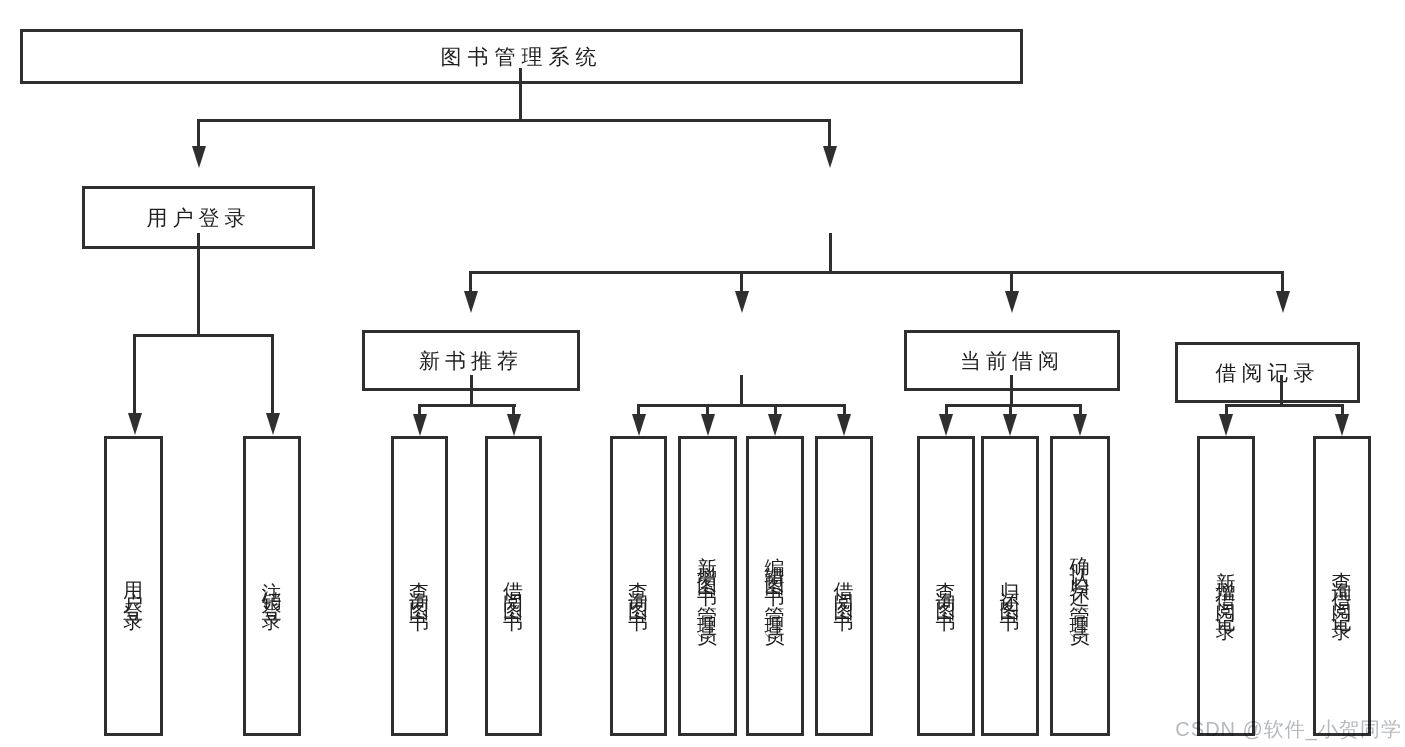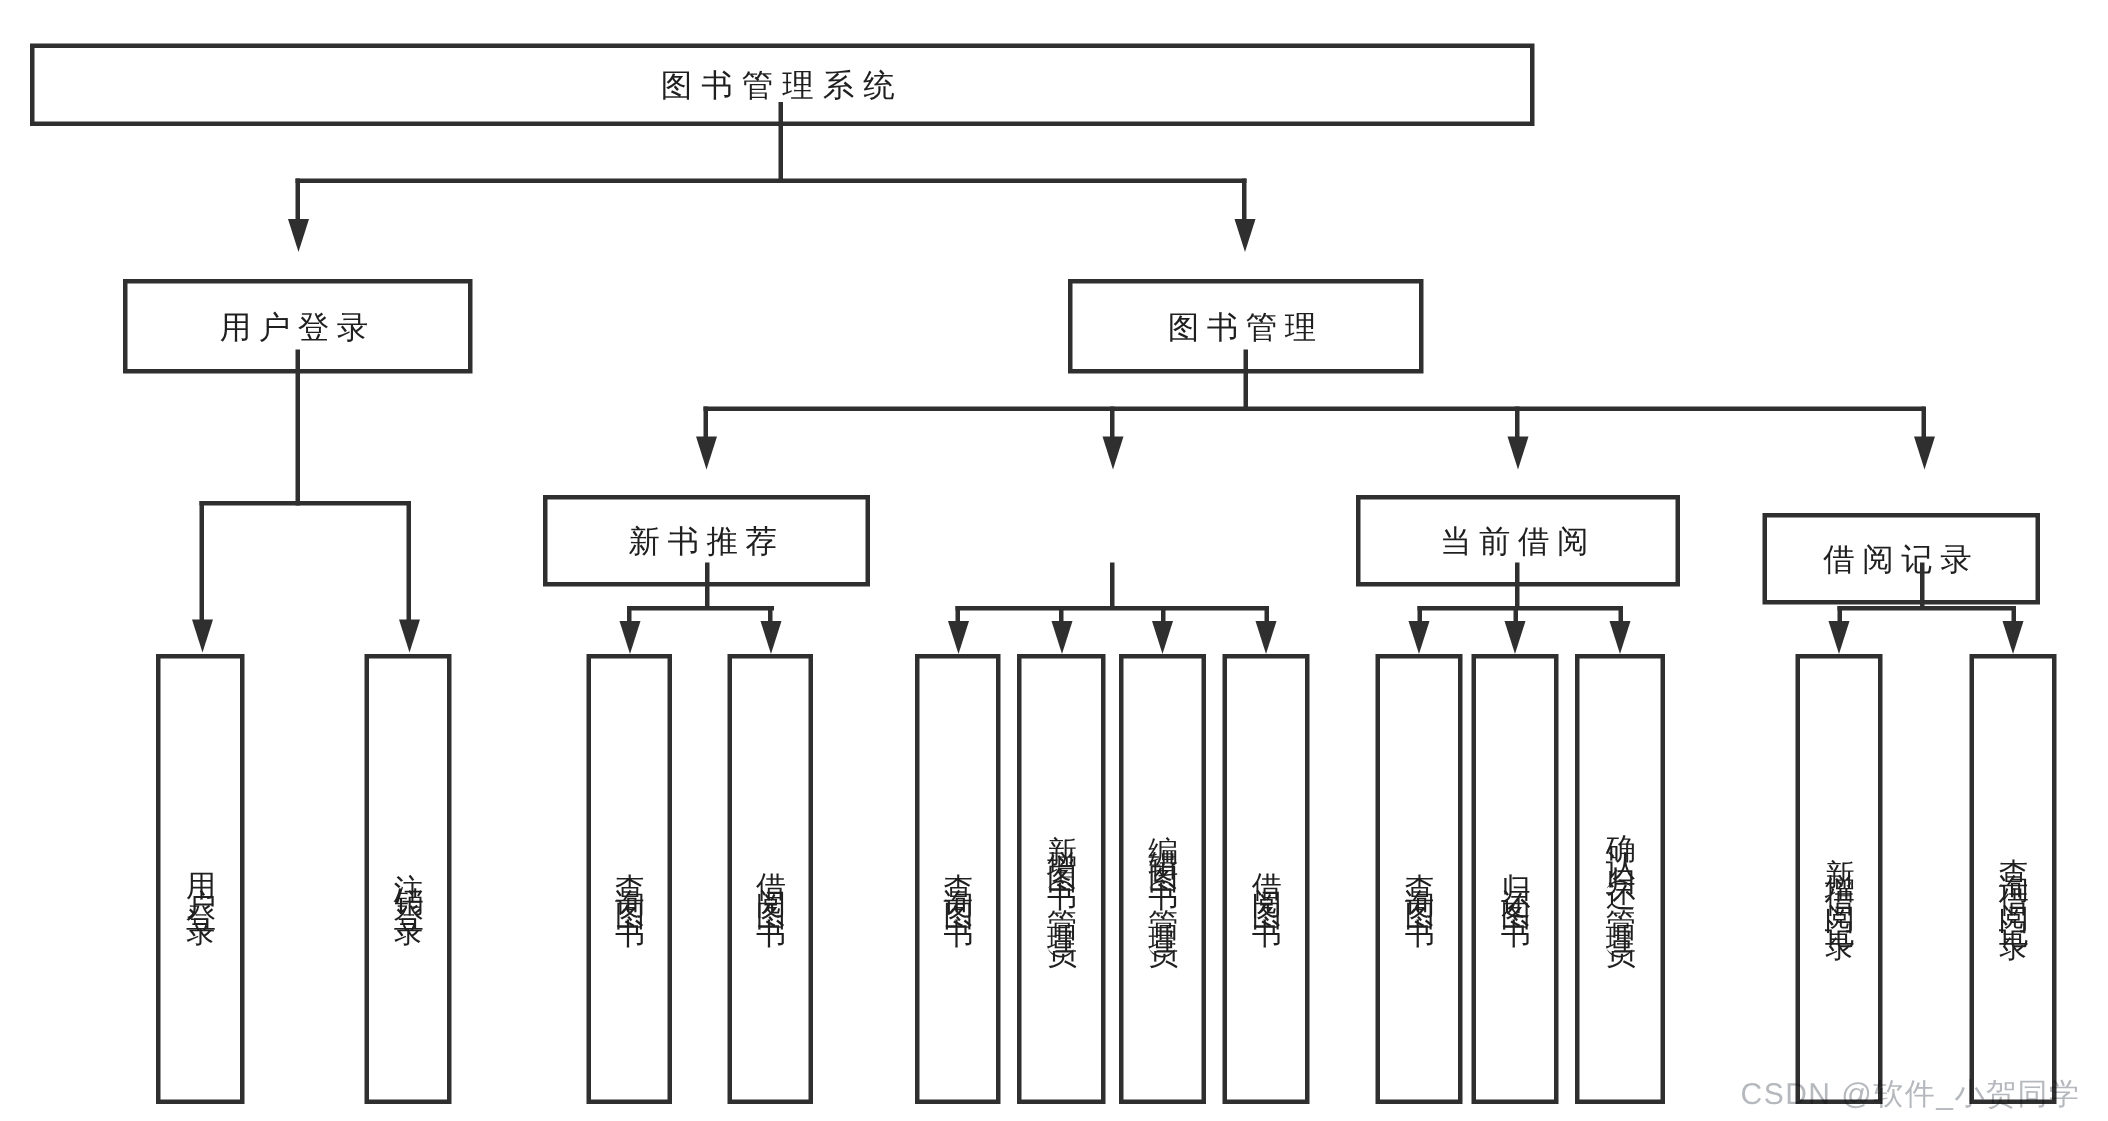--- a/index.html
+++ b/index.html
@@ -64,21 +64,21 @@
     position: absolute;
     width: 0;
     height: 0;
     border-left: 7px solid transparent;
     border-right: 7px solid transparent;
     border-top: 22px solid var(--line, #2f2f2f);
   }
   .watermark {
     position: absolute;
     top: 716px;
-    right: 18px;
+    right: 3px;
     font-size: 20px;
     color: var(--watermark, #b5b9bd);
     letter-spacing: 1px;
     mix-blend-mode: multiply;
     z-index: 10;
     white-space: nowrap;
   }
 </style>
 </head>
 <body>
@@ -88,21 +88,20 @@
   <div class="box root-box" style="left:20px; top:13px; width:1003px; height:55px;">图书管理系统</div>
 
   <div class="vl" style="left:519px; top:68px; height:53px;"></div>
   <div class="hl" style="left:197px; top:119px; width:634px;"></div>
   <div class="vl" style="left:197px; top:119px; height:28px;"></div>
   <div class="ah" style="left:192px; top:146px;"></div>
   <div class="vl" style="left:828px; top:119px; height:28px;"></div>
   <div class="ah" style="left:823px; top:146px;"></div>
 
   <div class="box" style="left:82px; top:170px; width:233px; height:63px;">用户登录</div>
-  <div class="box" style="left:712px; top:170px; width:237px; height:63px;">图书管理</div>
 
   <div class="vl" style="left:197px; top:233px; height:104px;"></div>
   <div class="hl" style="left:133px; top:334px; width:141px;"></div>
   <div class="vl" style="left:133px; top:334px; height:80px;"></div>
   <div class="ah" style="left:128px; top:413px;"></div>
   <div class="vl" style="left:271px; top:334px; height:80px;"></div>
   <div class="ah" style="left:266px; top:413px;"></div>
 
   <div class="vl" style="left:829px; top:233px; height:41px;"></div>
   <div class="hl" style="left:469px; top:271px; width:814px;"></div>

